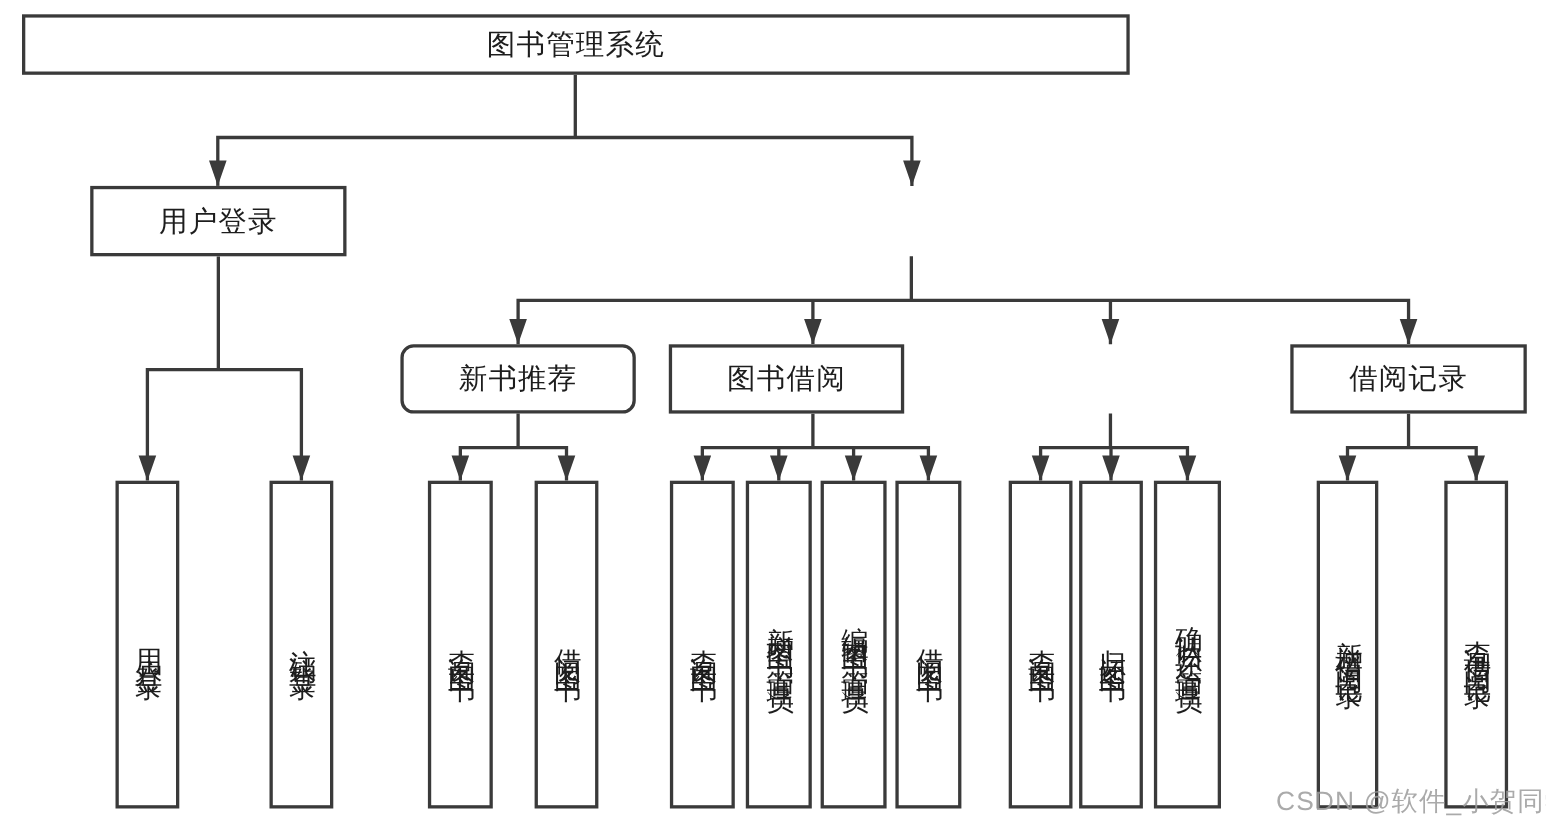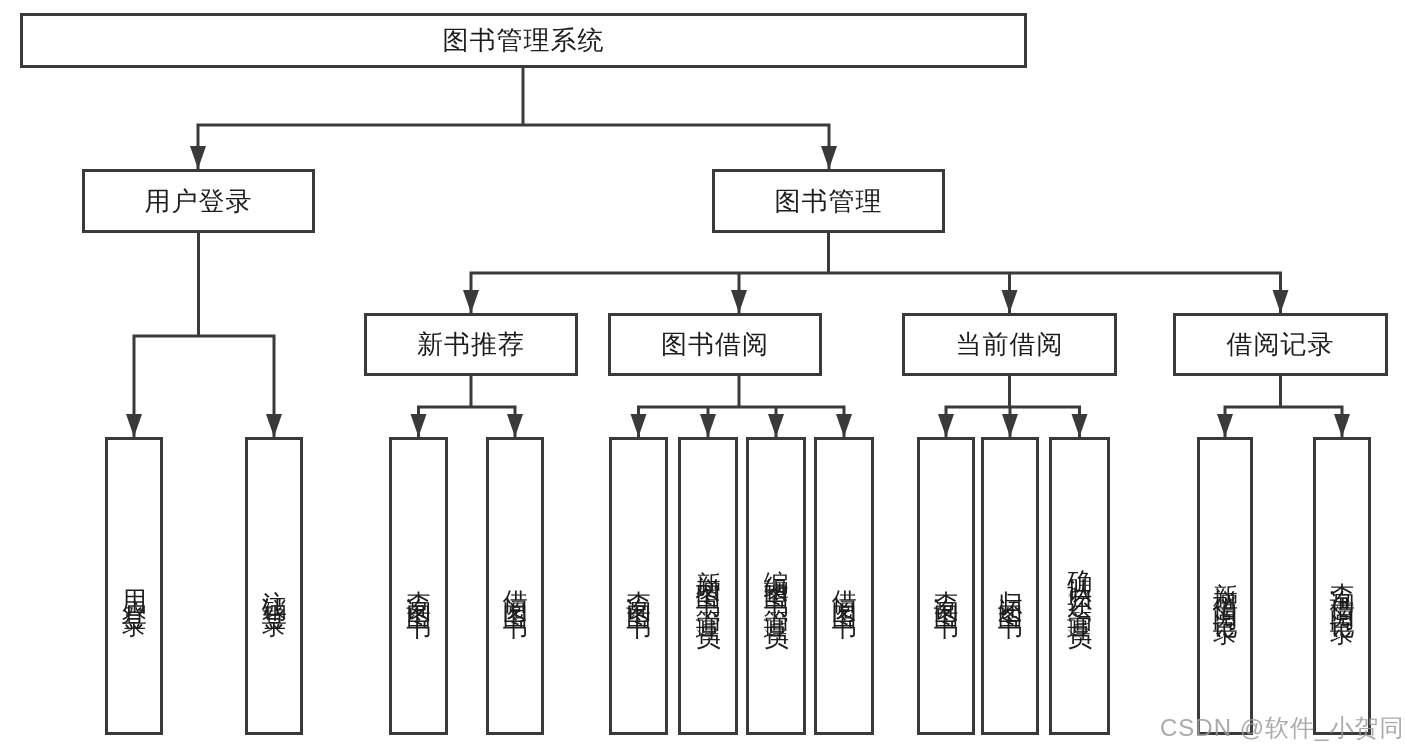--- a/index.html
+++ b/index.html
@@ -84,32 +84,26 @@
     </g>
   </svg>
 
   <div class="node hbox" style="left:20px; top:13px; width:1007px; height:55px;">
     <span>图书管理系统</span>
   </div>
 
   <div class="node hbox" style="left:82px; top:169px; width:233px; height:64px;">
     <span>用户登录</span>
   </div>
-  <div class="node hbox" style="left:712px; top:169px; width:233px; height:64px;">
-    <span>图书管理</span>
-  </div>
 
-  <div class="node hbox" style="left:364px; top:313px; width:214px; height:63px;">
+  <div class="node hbox" style="left:364px; top:313px; width:214px; height:63px;border-radius:12px;">
     <span>新书推荐</span>
   </div>
   <div class="node hbox" style="left:608px; top:313px; width:214px; height:63px;">
     <span>图书借阅</span>
-  </div>
-  <div class="node hbox" style="left:902px; top:313px; width:215px; height:63px;">
-    <span>当前借阅</span>
   </div>
   <div class="node hbox" style="left:1173px; top:313px; width:215px; height:63px;">
     <span>借阅记录</span>
   </div>
 
   <div class="node vbox" style="left:105px; top:437px; width:58px; height:298px;">
     <span>用户登录</span>
   </div>
   <div class="node vbox" style="left:245px; top:437px; width:58px; height:298px;">
     <span>注销登录</span>

